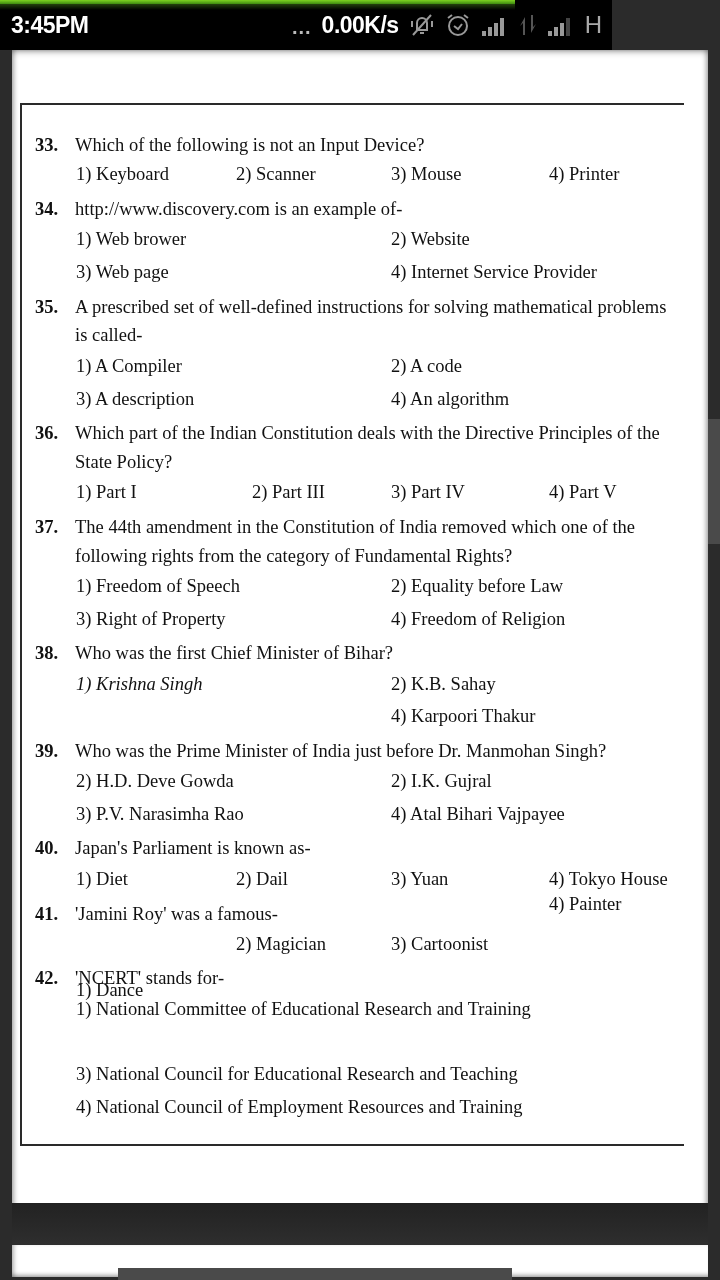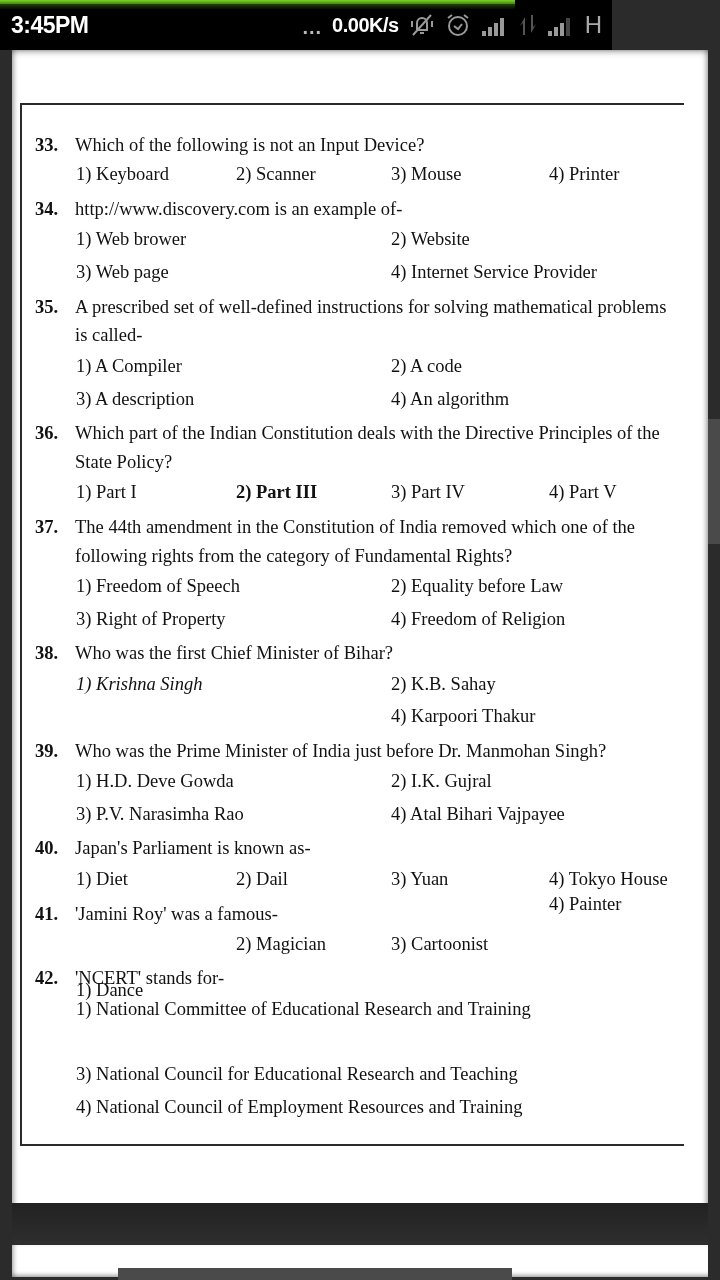--- a/index.html
+++ b/index.html
@@ -23,21 +23,21 @@
     background:linear-gradient(rgba(60,110,20,0.6),rgba(0,0,0,0));
   }
   .time {
     position:absolute; left:11px; top:12px; font-size:23px; font-weight:bold; letter-spacing:-0.5px;
   }
   .status-right {
     position:absolute; right:10px; top:10px; height:30px;
     display:flex; align-items:center; gap:10px;
   }
   .dots { color:#bbb; font-size:20px; font-weight:bold; letter-spacing:1px; margin-top:4px; }
-  .netspeed { font-size:20px; font-weight:bold; letter-spacing:-0.5px; }
+  .netspeed { font-size:23px; font-weight:bold; letter-spacing:-0.5px; }
   .icon { display:inline-flex; align-items:center; justify-content:center; }
   .h-icon { color:#aaa; font-size:24px; }
 
   
   .page {
     position:absolute; left:12px; top:50px; width:696px; height:1193px;
     background:#fff;
     box-shadow: inset 4px 0 5px -2px rgba(0,0,0,0.35), inset -4px 0 5px -2px rgba(0,0,0,0.35), inset 0 6px 6px -4px rgba(0,0,0,0.3);
   }
   .page-bottom-strip {
@@ -160,21 +160,21 @@
   <span class="opt" style="left:369px;top:284px;">4) An algorithm</span>
 
   <div class="q" style="top:314px;">
     <span class="qnum">36.</span>
     <span class="qtext">Which part of the Indian Constitution deals with the Directive Principles of the</span>
   </div>
   <div class="q" style="top:343px;">
     <span class="qtext">State Policy?</span>
   </div>
   <span class="opt" style="left:54px;top:377px;">1) Part I</span>
-  <span class="opt" style="left:214px;top:377px;font-weight:bold;">2) Part III</span>
+  <span class="opt" style="left:230px;top:377px;">2) Part III</span>
   <span class="opt" style="left:369px;top:377px;">3) Part IV</span>
   <span class="opt" style="left:527px;top:377px;">4) Part V</span>
 
   <div class="q" style="top:408px;">
     <span class="qnum">37.</span>
     <span class="qtext">The 44th amendment in the Constitution of India removed which one of the</span>
   </div>
   <div class="q" style="top:437px;">
     <span class="qtext">following rights from the category of Fundamental Rights?</span>
   </div>
@@ -188,21 +188,21 @@
     <span class="qtext">Who was the first Chief Minister of Bihar?</span>
   </div>
   <span class="opt" style="left:54px;top:569px;font-style:italic;">1) Krishna Singh</span>
   <span class="opt" style="left:369px;top:569px;">2) K.B. Sahay</span>
   <span class="opt" style="left:369px;top:601px;">4) Karpoori Thakur</span>
 
   <div class="q" style="top:632px;">
     <span class="qnum">39.</span>
     <span class="qtext">Who was the Prime Minister of India just before Dr. Manmohan Singh?</span>
   </div>
-  <span class="opt" style="left:54px;top:666px;">1) H.D. Deve Gowda</span>
+  <span class="opt" style="left:54px;top:666px;">2) H.D. Deve Gowda</span>
   <span class="opt" style="left:369px;top:666px;">2) I.K. Gujral</span>
   <span class="opt" style="left:54px;top:699px;">3) P.V. Narasimha Rao</span>
   <span class="opt" style="left:369px;top:699px;">4) Atal Bihari Vajpayee</span>
 
   <div class="q" style="top:729px;">
     <span class="qnum">40.</span>
     <span class="qtext">Japan's Parliament is known as-</span>
   </div>
   <span class="opt" style="left:54px;top:764px;">1) Diet</span>
   <span class="opt" style="left:214px;top:764px;">2) Dail</span>

